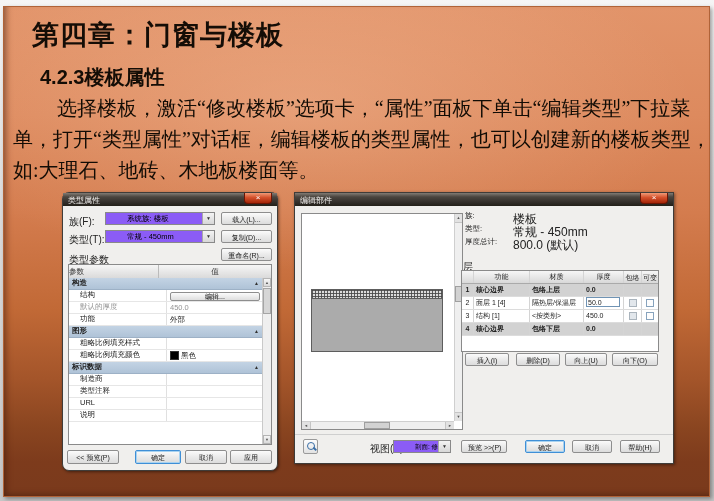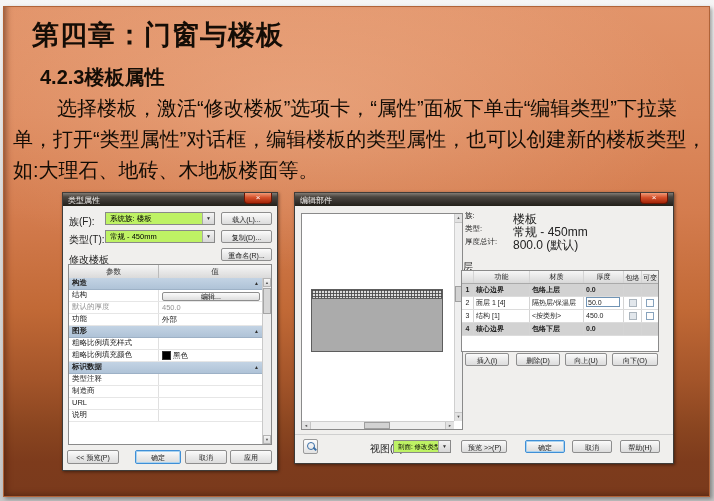--- a/index.html
+++ b/index.html
@@ -9,54 +9,54 @@
   .page{position:relative;width:676px;height:501px;}
   .slide{position:absolute;left:3px;top:6px;width:705px;height:489px;
      border:1px solid #b06338;
      background:
        radial-gradient(ellipse 90% 55% at 42% 20%, rgba(255,214,185,.28), rgba(255,214,185,0) 62%),
        linear-gradient(180deg,#e2946a 0%,#dd8a5e 22%,#d47c4e 42%,#c16936 62%,#a4552a 76%,#8a4520 86%,#7d3b1c 93%,#7a3a1c 100%);
      box-shadow:inset 4px -3px 6px -2px rgba(50,20,8,.5), 2px 2px 4px rgba(0,0,0,.35);}
   .slide h1{position:absolute;left:28px;top:10px;margin:0;font-size:27px;font-weight:bold;color:#140d06;letter-spacing:1px;}
   .slide h2{position:absolute;left:36px;top:57px;margin:0;font-size:20px;font-weight:600;color:#140d06;}
   .slide p{position:absolute;left:9px;top:86px;width:698px;margin:0;font-size:20px;line-height:31px;
-           color:#120c05;text-indent:2.2em;font-weight:500;}
+           color:#120c05;text-indent:2.2em;font-weight:500;font-family:Liberation Serif, serif;}
 
   
   .dlg{position:absolute;background:#f0efed;border:1px solid #3f3c39;box-shadow:1px 1px 3px rgba(0,0,0,.45);}
   .titlebar{position:relative;height:13px;
      background:linear-gradient(180deg,#817b74 0%,#4a453f 30%,#332f2b 70%,#232019 100%);}
   .dlg-title{position:absolute;left:5px;top:2px;font-size:8px;color:#f2f0ee;}
   .closebtn{position:absolute;right:5px;top:0;width:28px;height:11px;text-align:center;line-height:10px;
      font-size:8px;color:#fff;border:1px solid #6d1504;border-top:none;border-radius:0 0 4px 4px;
      background:linear-gradient(180deg,#f09a77 0%,#d4512c 45%,#a42508 100%);box-sizing:border-box;cursor:pointer;}
   .dlg-body{position:absolute;left:0;right:0;top:13px;bottom:0;}
   .lab{position:absolute;font-size:10px;color:#222;white-space:nowrap;}
-  .combo{position:absolute;height:13px;background:#bef264;border:1px solid #898989;box-sizing:border-box;
-     font-size:7.5px;line-height:11px;padding-left:4px;white-space:nowrap;overflow:hidden;cursor:pointer;}
+  .combo{position:absolute;height:13px;background:#8b5cf6;border:1px solid #898989;box-sizing:border-box;
+     font-size:7.5px;line-height:11px;padding-left:21px;white-space:nowrap;overflow:hidden;cursor:pointer;}
   .combo .arr{position:absolute;right:0;top:0;bottom:0;width:11px;border-left:1px solid #a9a9a9;
      background:linear-gradient(180deg,#f4f4f4,#d7d7d7);font-size:5px;color:#333;text-align:center;line-height:11px;}
   .btn{position:absolute;height:13px;box-sizing:border-box;border:1px solid #8e8e8e;border-radius:2px;
      background:linear-gradient(180deg,#fbfbfb 0%,#ececec 45%,#dcdcdc 100%);
      font-size:7px;color:#222;text-align:center;line-height:11px;white-space:nowrap;overflow:hidden;cursor:pointer;}
   .btn.focus{border:1px solid #3f8fd6;box-shadow:0 0 0 1px #a8d2f0 inset;}
 
   
-  .dlg-tp{left:58px;top:185px;width:214px;height:277px;}
+  .dlg-tp{left:58px;top:185px;width:214px;height:277px;border-radius:7px;}
   .tp-lab-fam{left:6px;top:9px;} .tp-lab-typ{left:6px;top:27px;} .tp-lab-params{left:6px;top:47px;}
   .tp-combo-fam{left:42px;top:6px;width:110px;} .tp-combo-typ{left:42px;top:24px;width:110px;}
   .tp-b-load{left:158px;top:6px;width:51px;} .tp-b-dup{left:158px;top:24px;width:51px;} .tp-b-ren{left:158px;top:42px;width:51px;}
   .tp-table{position:absolute;left:5px;top:58px;width:204px;height:181px;background:#fff;
      border:1px solid #8a8a8a;box-sizing:border-box;overflow:hidden;}
   .tp-head{display:flex;height:13px;background:linear-gradient(180deg,#f6f6f6,#dadada);border-bottom:1px solid #aaa;
      font-size:7.5px;line-height:13px;color:#333;}
-  .tp-h1{width:90px;text-align:center;border-right:1px solid #bbb;box-sizing:border-box;}
+  .tp-h1{width:90px;border-right:1px solid #bbb;box-sizing:border-box;}
   .tp-h2{flex:1;text-align:center;}
   .tp-rows{position:absolute;left:0;right:9px;top:13px;bottom:0;}
-  .tp-row{display:flex;height:11px;background:#fff;border-bottom:1px solid #e6e6e6;font-size:7.5px;line-height:10px;color:#222;}
+  .tp-row{display:flex;height:11px;background:#fff;border-bottom:1px solid #e6e6e6;font-size:7.5px;line-height:10px;color:#222;padding-left:8px;}
   .tp-row.section{background:linear-gradient(180deg,#c3d3e4,#afc3d7);border-bottom:1px solid #9db1c6;
      font-weight:bold;justify-content:space-between;padding:0 3px;}
   .tp-row.muted .tp-name,.tp-row.muted .tp-val{color:#949494;}
   .tp-name{width:90px;box-sizing:border-box;padding-left:3px;border-right:1px solid #e0e0e0;overflow:hidden;white-space:nowrap;}
   .tp-val{flex:1;box-sizing:border-box;padding-left:3px;overflow:hidden;white-space:nowrap;display:flex;align-items:center;}
   .collapse{font-size:5px;color:#333;line-height:11px;}
   .mini-btn{flex:1;height:9px;margin:1px 2px 0 0;border:1px solid #8e8e8e;border-radius:2px;
      background:linear-gradient(180deg,#fbfbfb,#dedede);font-size:7px;line-height:7px;padding:0;cursor:pointer;
      font-family:inherit;}
   .swatch{display:inline-block;width:7px;height:7px;margin-right:2px;border:1px solid #333;}
@@ -138,21 +138,21 @@
         <button class="btn tp-b-load">载入(L)...</button>
 
         <span class="lab tp-lab-typ">类型(T):</span>
         <div class="combo tp-combo-typ">
           <span>常规 - 450mm</span>
           <span class="arr">▼</span>
         </div>
         <button class="btn tp-b-dup">复制(D)...</button>
         <button class="btn tp-b-ren">重命名(R)...</button>
 
-        <span class="lab tp-lab-params">修改楼板</span>
+        <span class="lab tp-lab-params">类型参数</span>
 
         <div class="tp-table">
           <div class="tp-head">
             <div class="tp-h1">参数</div>
             <div class="tp-h2">值</div>
           </div>
           <div class="tp-rows" id="tp-rows">
               <div class="tp-row section">
                 <span>构造</span>
                 <span class="collapse">▲</span>
@@ -184,25 +184,25 @@
                 <div class="tp-val">
                   <span class="swatch" style="background: rgb(0, 0, 0);"></span>
                   <span>黑色</span>
                 </div>
               </div>
               <div class="tp-row section">
                 <span>标识数据</span>
                 <span class="collapse">▲</span>
               </div>
               <div class="tp-row">
+                <div class="tp-name">制造商</div>
+                <div class="tp-val"></div>
+              </div>
+              <div class="tp-row">
                 <div class="tp-name">类型注释</div>
-                <div class="tp-val"></div>
-              </div>
-              <div class="tp-row">
-                <div class="tp-name">制造商</div>
                 <div class="tp-val"></div>
               </div>
               <div class="tp-row">
                 <div class="tp-name">URL</div>
                 <div class="tp-val"></div>
               </div>
               <div class="tp-row">
                 <div class="tp-name">说明</div>
                 <div class="tp-val"></div>
               </div>

